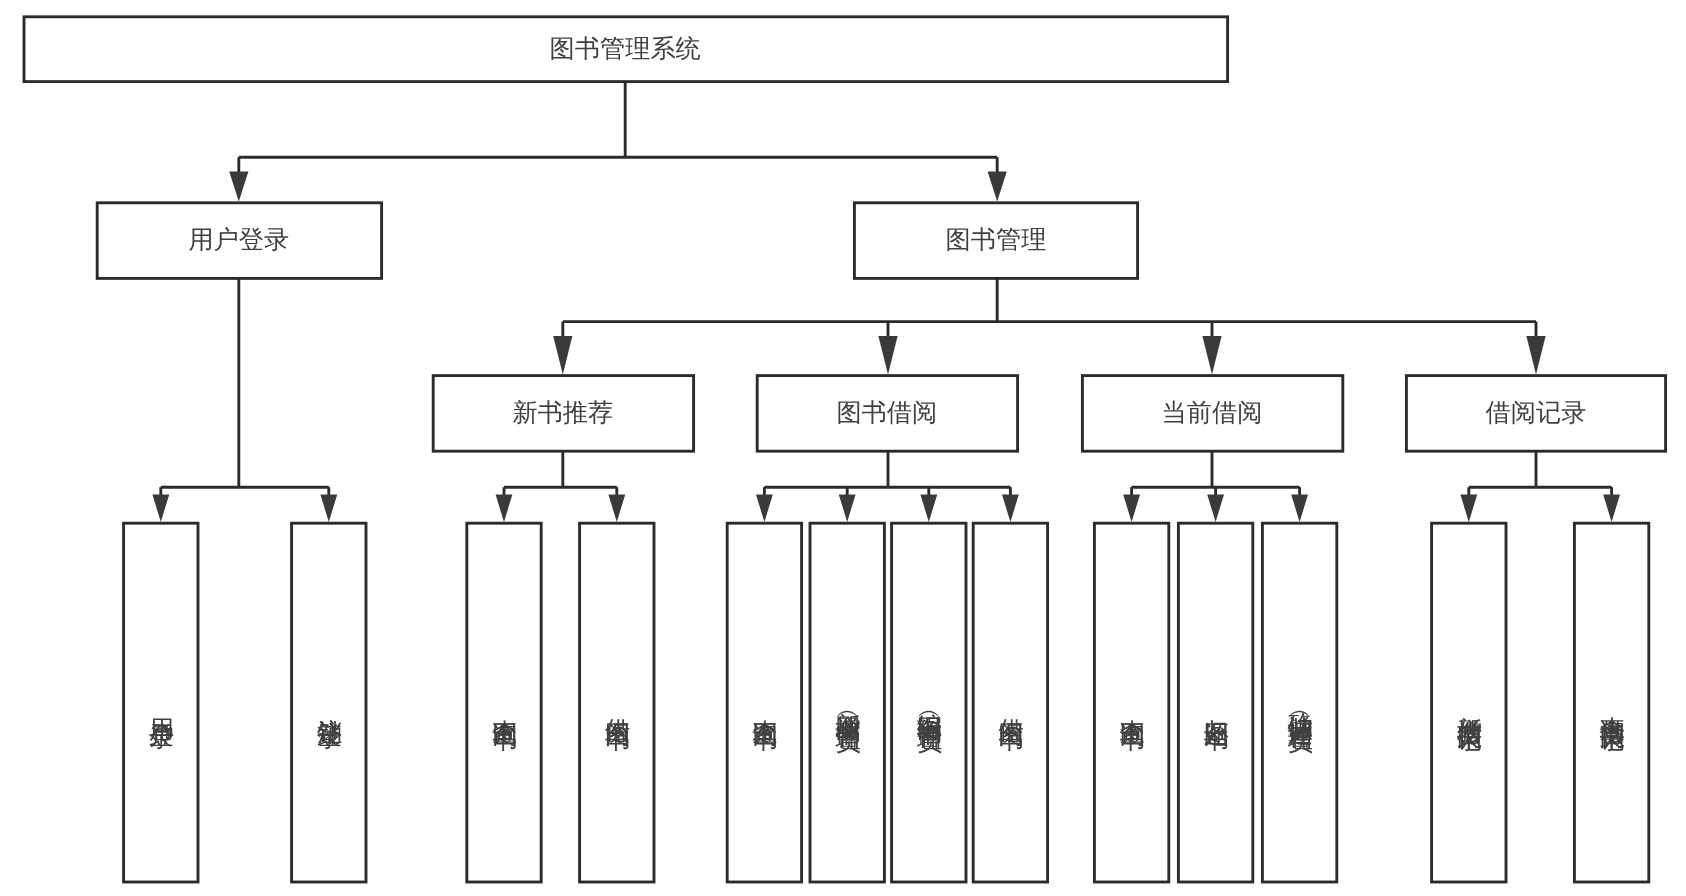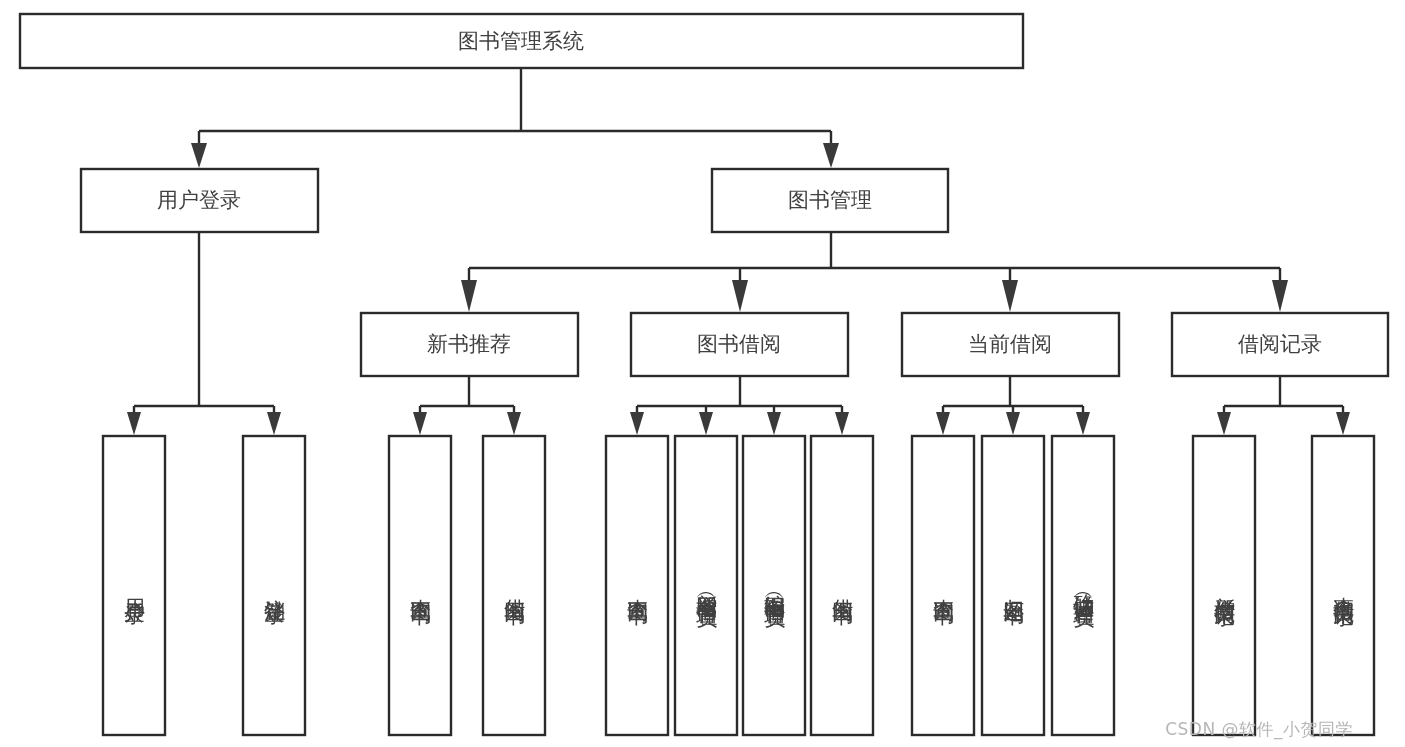--- a/index.html
+++ b/index.html
@@ -234,14 +234,13 @@
   <div class="node-label-v" style="left:606px; top:436px; width:62px; height:299px;">查询图书</div>
   <div class="node-label-v" style="left:675px; top:436px; width:62px; height:299px;">新增图书（管理员）</div>
   <div class="node-label-v" style="left:743px; top:436px; width:62px; height:299px;">编辑图书（管理员）</div>
   <div class="node-label-v" style="left:811px; top:436px; width:62px; height:299px;">借阅图书</div>
   <div class="node-label-v" style="left:912px; top:436px; width:62px; height:299px;">查询图书</div>
   <div class="node-label-v" style="left:982px; top:436px; width:62px; height:299px;">归还图书</div>
   <div class="node-label-v" style="left:1052px; top:436px; width:62px; height:299px;">确认归还（管理员）</div>
   <div class="node-label-v" style="left:1193px; top:436px; width:62px; height:299px;">新增借阅记录</div>
   <div class="node-label-v" style="left:1312px; top:436px; width:62px; height:299px;">查询借阅记录</div>
 
-  <div class="watermark">CSDN @软件_小贺同学</div>
 </div>
 
 </body></html>

